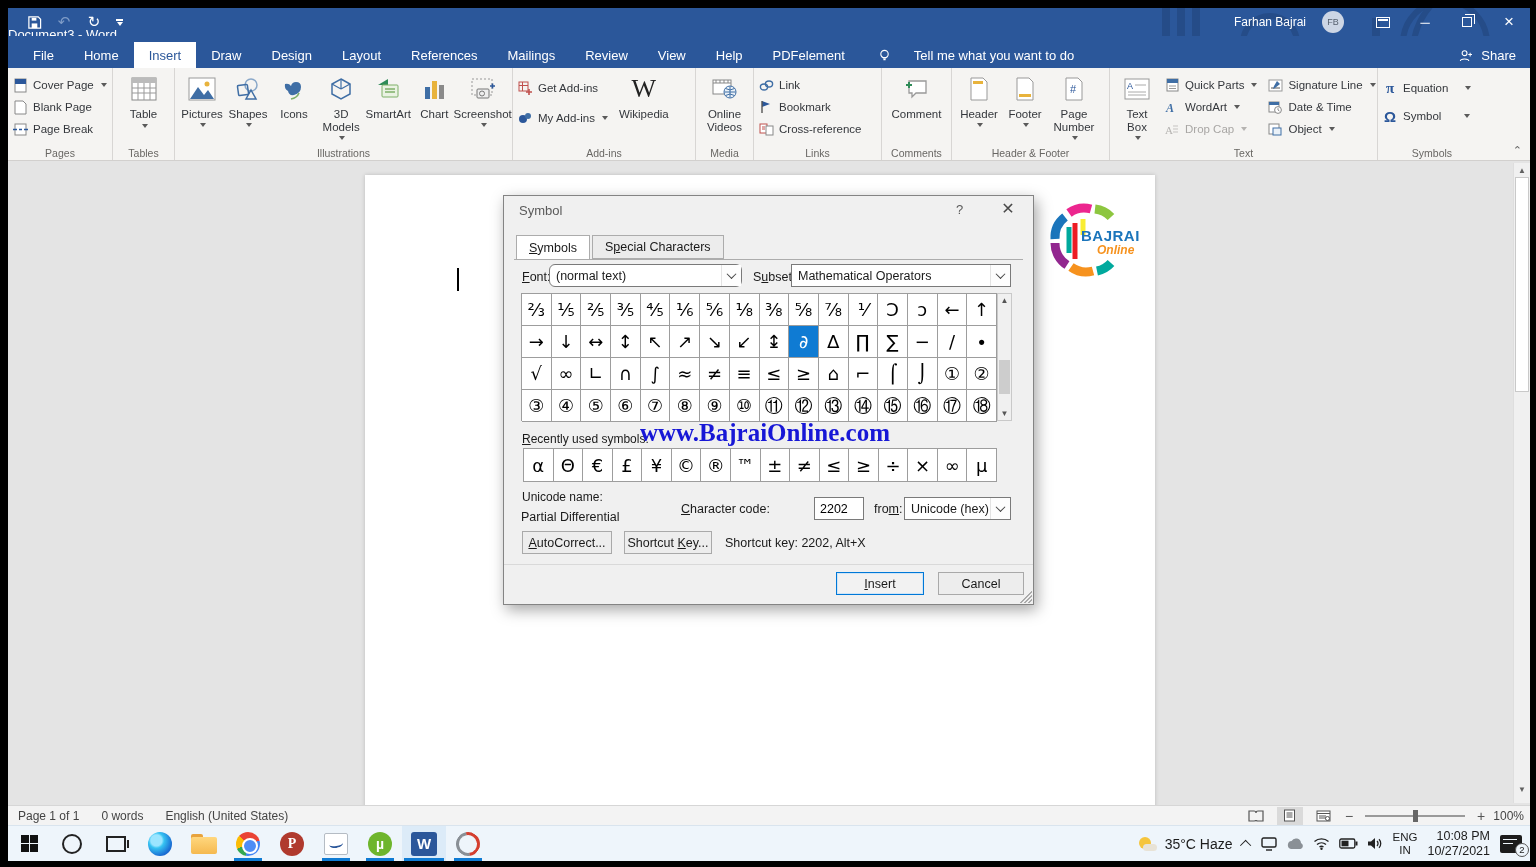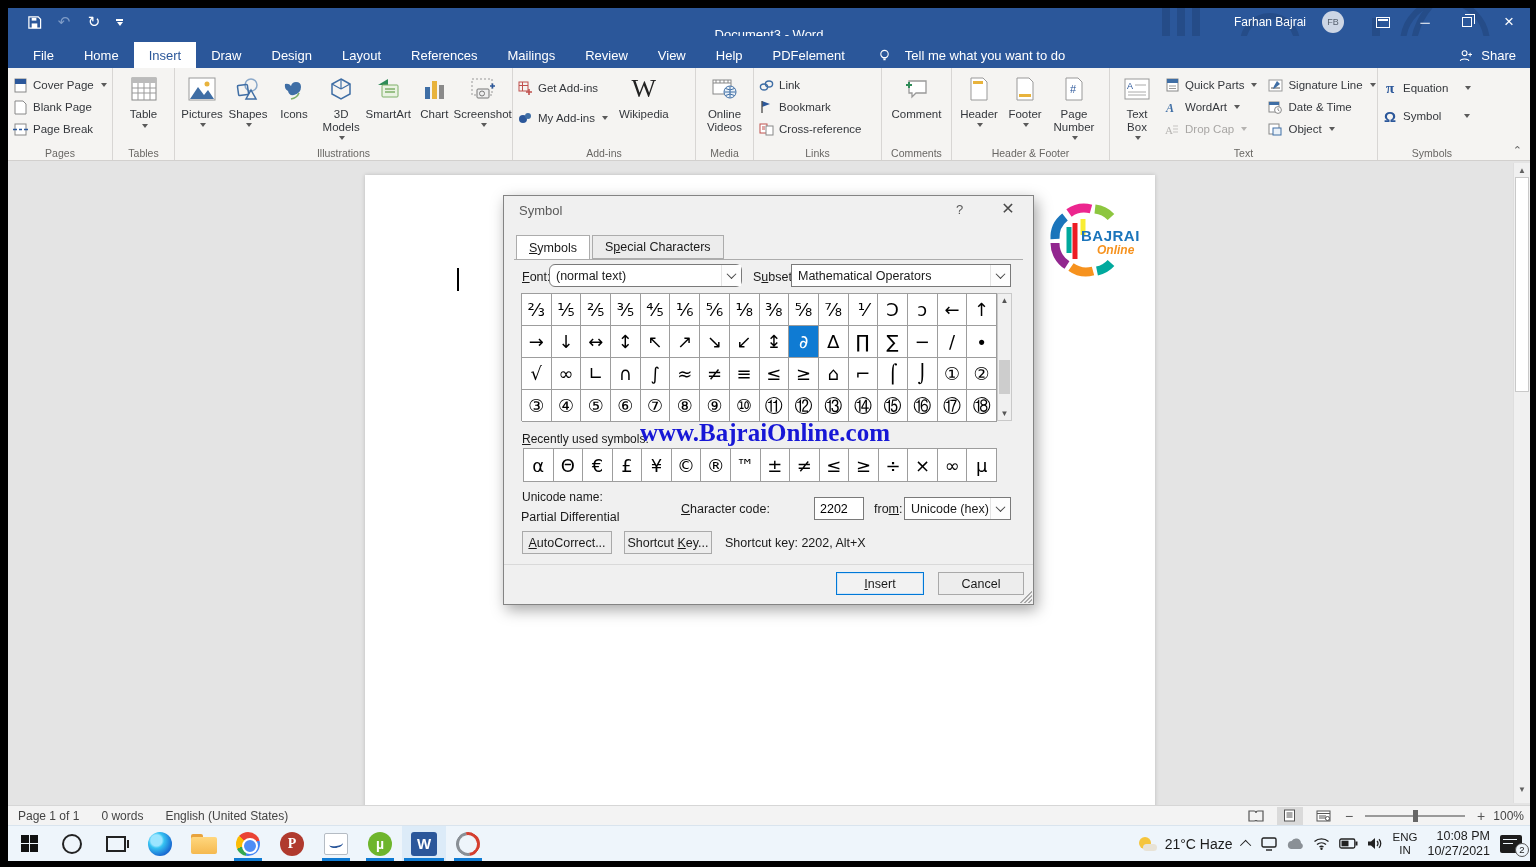--- a/index.html
+++ b/index.html
@@ -19,36 +19,36 @@
   .deco b:nth-of-type(2){ height:50px; right:345px; top:40px;}
   .deco b:nth-of-type(3){ height:80px; right:360px; top:25px;}
   .deco b:nth-of-type(4){ height:40px; right:150px; top:50px;}
   .qat { display:flex; align-items:center; gap:14px; padding-left:18px; z-index:2;}
   .qat .qbtn { width:16px; height:16px; display:flex; align-items:center; justify-content:center; }
   .undo-g { color:#7f9cc7; font-size:15px; }
   .redo-w { color:#fff; font-size:15px; }
   .qat-more { display:flex; flex-direction:column; align-items:center; gap:1px; }
   .qat-more .bar { width:7px; height:2px; background:#fff; }
   .qat-more .tri { width:0; height:0; border-left:3px solid transparent; border-right:3px solid transparent; border-top:4px solid #fff; }
-  .title-center { position:absolute; left:0; width:100%; text-align:center; font-size:13px; z-index:1;margin-top:24px; }
+  .title-center { position:absolute; left:0; width:100%; text-align:left; font-size:13px; z-index:1;margin-top:24px; }
   .title-right { position:absolute; right:0; top:0; height:28px; display:flex; align-items:center; gap:0; z-index:2; }
   .username { font-size:12px; margin-right:16px; }
   .avatar { width:22px; height:22px; border-radius:50%; background:#cdd6e5; color:#56606e; font-size:9px; display:flex; align-items:center; justify-content:center; margin-right:18px; }
   .winbtn { width:42px; height:28px; display:flex; align-items:center; justify-content:center; color:#fff; font-size:13px; }
   .ribbon-disp { width:14px; height:11px; border:1px solid #fff; position:relative; }
   .ribbon-disp:after { content:""; position:absolute; left:1px; top:1px; width:10px; height:2px; background:#fff; }
   .restore-ic { width:10px; height:10px; border:1px solid #fff; position:relative; }
   .restore-ic:after { content:""; position:absolute; left:2px; top:-4px; width:9px; height:9px; border:1px solid #fff; border-left:none; border-bottom:none; }
 
   
   .tabrow { position:absolute; left:0; top:28px; width:100%; height:32px; background:#2b579a; display:flex; align-items:flex-end; color:#fff; }
   .tabs { display:flex; height:26px; margin-left:10px; }
   .tab { padding:0 15px; font-size:13px; display:flex; align-items:center; height:26px; cursor:default; white-space:nowrap; }
   .tab.active { background:#fff; color:#2b579a; }
-  .tellme { display:flex; align-items:center; gap:14px; margin-left:18px; height:26px; font-size:13px; }
+  .tellme { display:flex; align-items:center; gap:23px; margin-left:18px; height:26px; font-size:13px; }
   .bulb { width:13px; height:13px; }
   .share { position:absolute; right:14px; bottom:5px; display:flex; align-items:center; gap:9px; font-size:13px; }
 
   
   .ribbon { position:absolute; left:0; top:60px; width:100%; height:93px; background:#f5f4f2; border-bottom:1px solid #d2d0ce; display:flex; }
   .rgroup { height:100%; border-right:1px solid #d8d6d4; position:relative; padding:3px 4px 16px 4px; display:flex; align-items:flex-start; }
   .glabel { position:absolute; bottom:1px; left:0; width:100%; text-align:center; font-size:10.5px; color:#696764; white-space:nowrap; }
   .bigbtn { display:flex; flex-direction:column; align-items:center; justify-content:flex-start; padding:4px 3px 0 3px; min-width:46px; height:74px; color:#34373c; font-size:11.5px; text-align:center; line-height:13px; }
   .bigbtn .blabel { margin-top:5px; }
   .chev { display:inline-block; width:0; height:0; border-left:3.5px solid transparent; border-right:3.5px solid transparent; border-top:4px solid #5a5a5a; margin-left:2px; vertical-align:middle; }
@@ -851,21 +851,21 @@
       <div class="tbicon running activeapp">
           <span class="word-c">W</span>
         </div>
       <div class="tbicon running">
           <span class="pdfe-c"></span>
         </div>
     </div>
     <div class="tb-right">
       <div class="weather">
         <span class="moon"></span>
-        <span>21°C Haze</span>
+        <span>35°C Haze</span>
       </div>
       <span class="chevup"></span>
       <div class="tray">
         <span class="tray-ic">
             <svg width="16" height="14" viewBox="0 0 16 14">
               <rect x="1" y="1" width="14" height="9" rx="1.5" fill="none" stroke="#222" stroke-width="1.4"></rect>
               <path d="M5 13 h6" stroke="#222" stroke-width="1.4"></path>
             </svg>
           </span>
         <span class="tray-ic">

